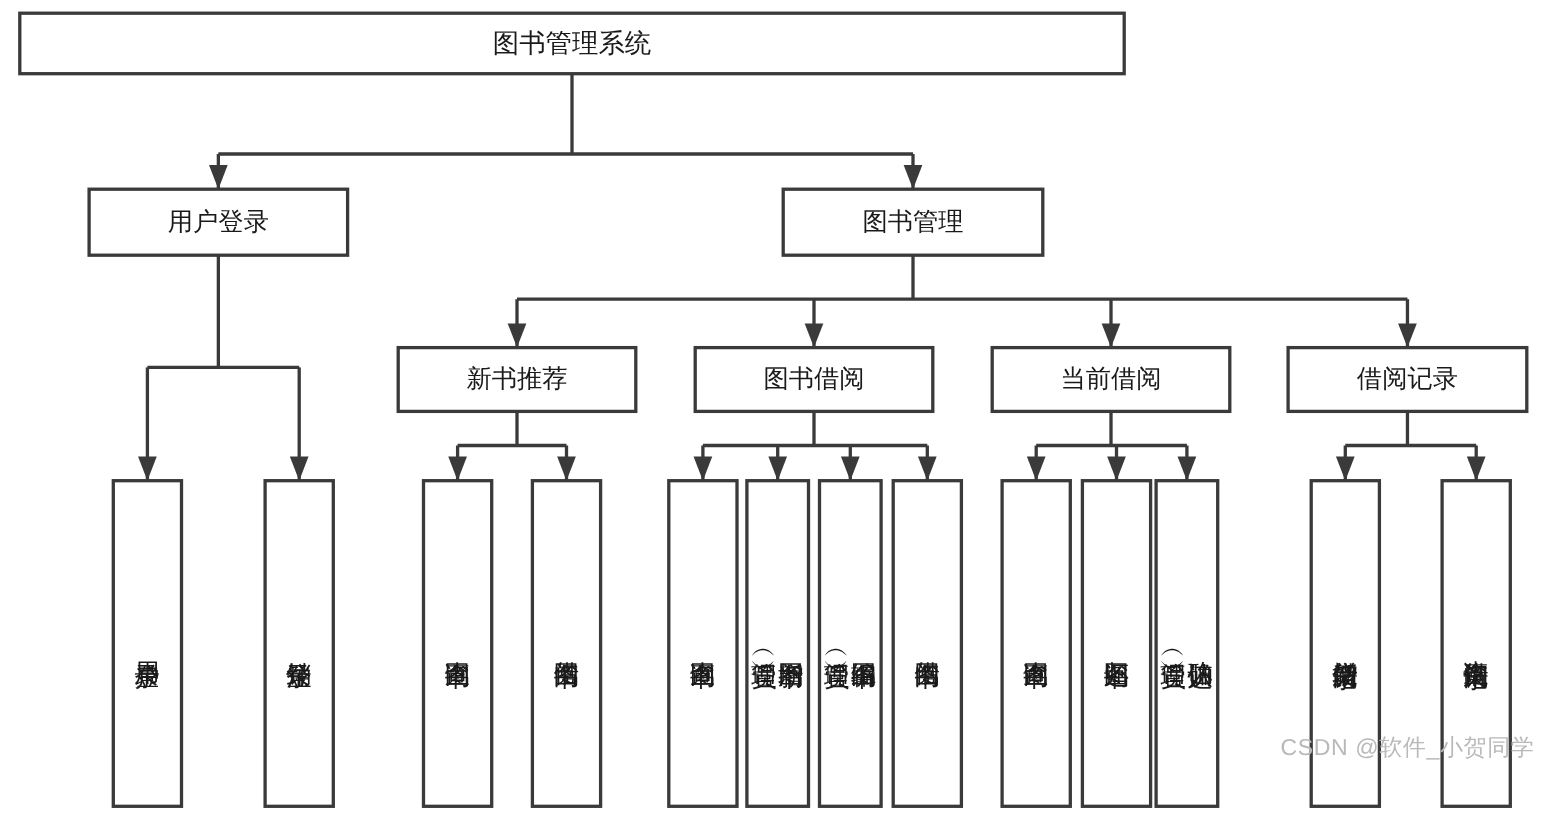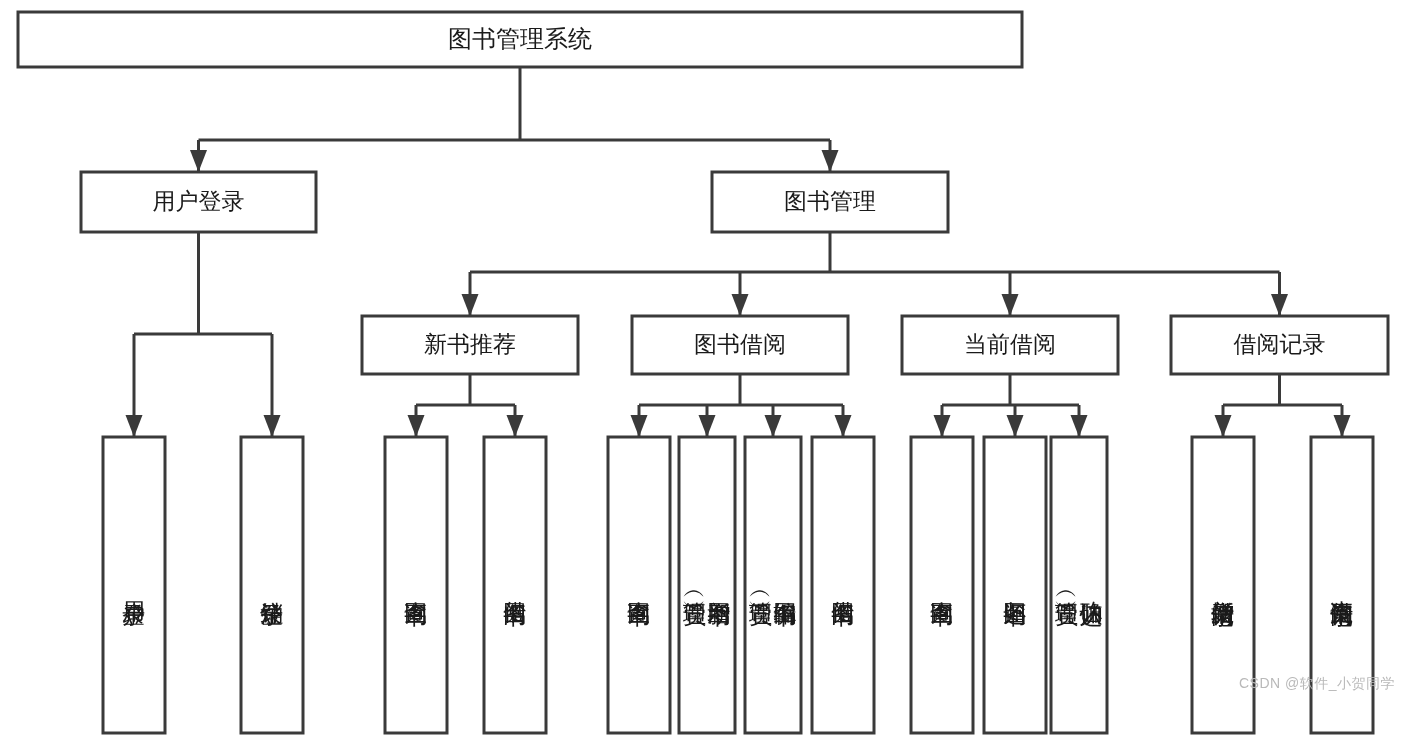--- a/index.html
+++ b/index.html
@@ -67,21 +67,21 @@
     writing-mode: vertical-rl;
     text-orientation: upright;
     white-space: pre-line;
     letter-spacing: 1px;
   }
   .watermark {
     position: absolute;
     right: 10px;
     bottom: 4px;
     font-family: "Liberation Sans", "DejaVu Sans", sans-serif;
-    font-size: 14px;
+    font-size: 21px;
     color: #b9b9b9;
     letter-spacing: 0.5px;
     white-space: nowrap;
   }
 </style>
 </head>
 <body>
 
 <div id="diagram-root">
   <svg class="flowchart" viewBox="0 0 1405 747">

